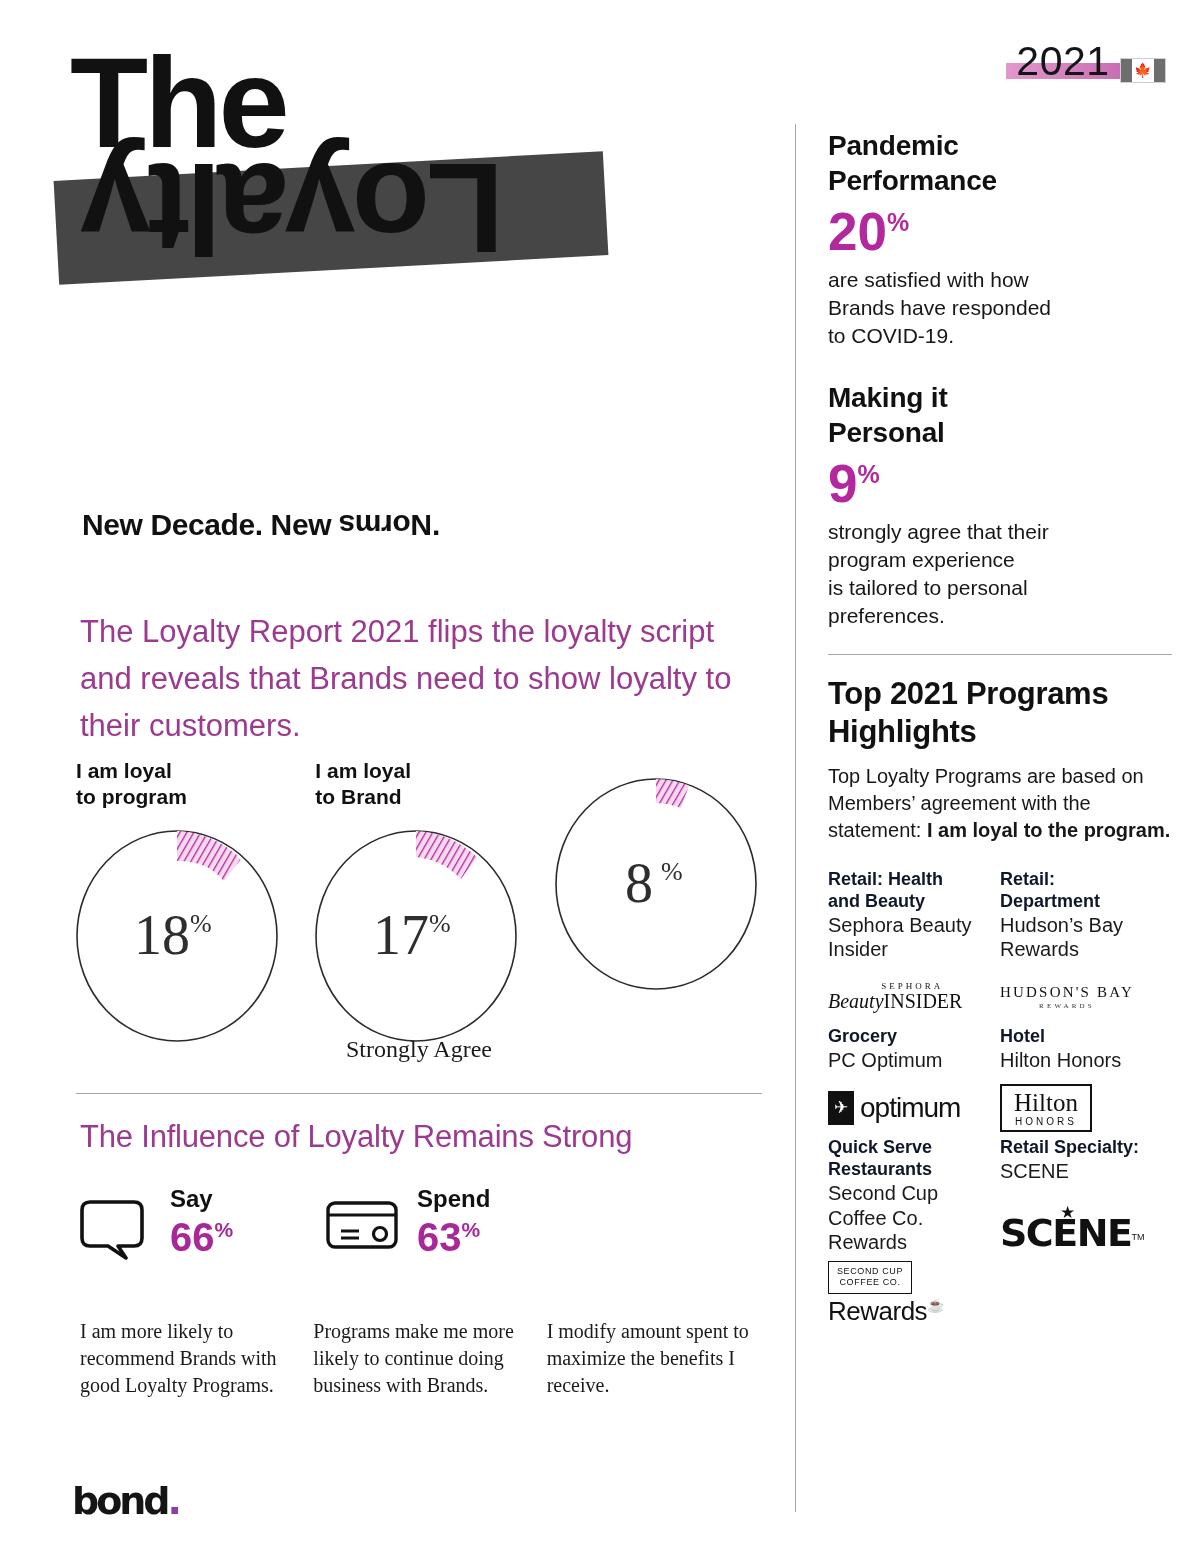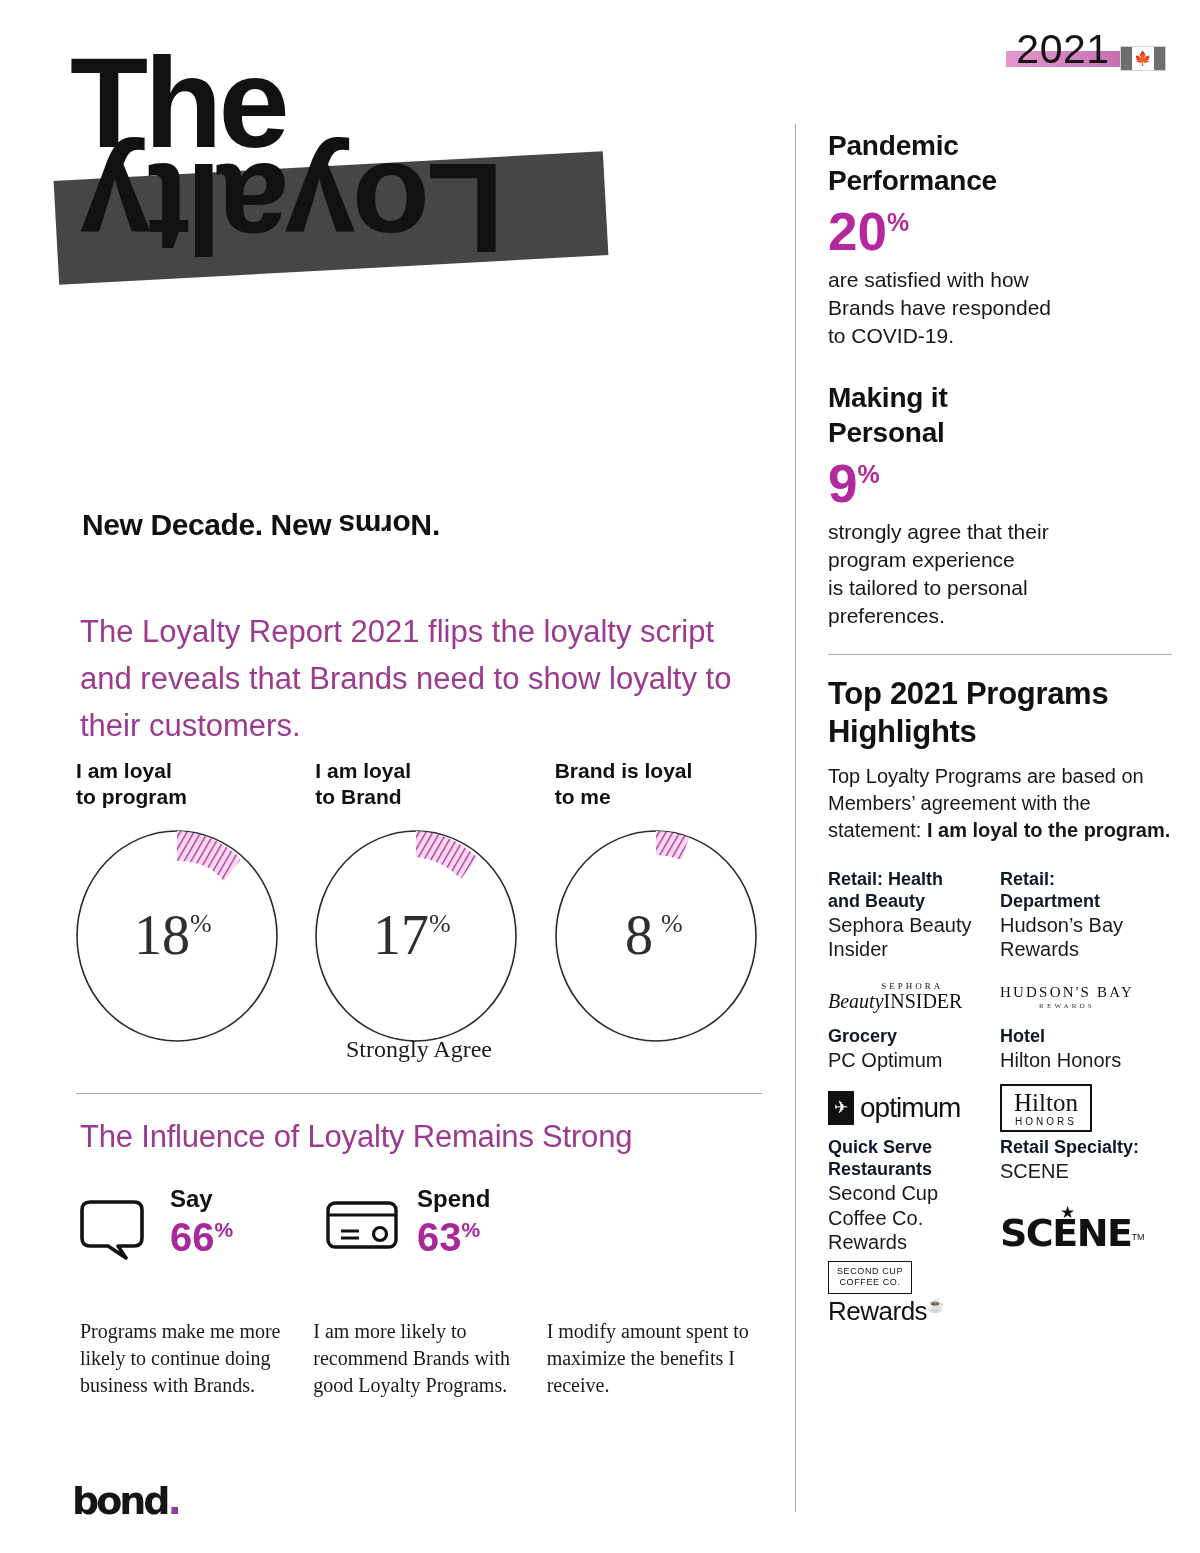--- a/index.html
+++ b/index.html
@@ -12,21 +12,21 @@
     color: #111111;
     overflow: hidden;
     position: relative;
   }
 
   .page { position: relative; width: 1200px; height: 1553px; }
 
   
   .year-badge {
     position: absolute;
-    top: 28px; right: 34px;
+    top: 40px; right: 34px;
     text-align: left;
   }
   .year-text {
     font-size: 41px;
     font-weight: 400;
     letter-spacing: 0.5px;
     color: #151515;
     position: relative;
     display: inline-block;
     padding: 0 6px;
@@ -441,22 +441,20 @@
         <path d="M 105 5
                  A 100 105 0 0 1 166 31
                  L 150 53
                  A 75 79 0 0 0 105 31 Z" fill="url(#hatch2)"></path>
         <text class="donut-val" x="62" y="128">17</text>
         <text class="donut-pct" x="118" y="106">%</text>
       </svg>
     </div>
 
     <div class="donut-col">
-      <div class="donut-title">Brand is loyal
-to me</div>
       <svg class="donut-svg" width="210" height="220" viewBox="0 0 210 220">
         <defs>
           <pattern id="hatch3" width="6" height="6" patternTransform="rotate(30)" patternUnits="userSpaceOnUse">
             <rect width="6" height="6" fill="#f6d9ef"></rect>
             <line x1="0" y1="0" x2="0" y2="6" stroke="#b4289e" stroke-width="2.6"></line>
           </pattern>
         </defs>
         <ellipse cx="105" cy="110" rx="100" ry="105" fill="none" stroke="#2b2b2b" stroke-width="1.6"></ellipse>
         <path d="M 105 5
                  A 100 105 0 0 1 138 11.6
@@ -502,22 +500,22 @@
       </div>
       <div class="mtxt">
         <div class="mlabel">Spend</div>
         <div class="mvalue"><span>63</span><span class="sp">%</span></div>
       </div>
     </div>
 
   </div>
 
   <div class="descriptions">
+    <div class="d">I am more likely to recommend Brands with good Loyalty Programs.</div>
     <div class="d">Programs make me more likely to continue doing business with Brands.</div>
-    <div class="d">I am more likely to recommend Brands with good Loyalty Programs.</div>
     <div class="d">I modify amount spent to maximize the benefits I receive.</div>
   </div>
 
   <div class="bond"><span>bond</span><span class="dot">.</span></div>
 
   <div class="vrule"></div>
 
   <div class="right">
 
     <div>

